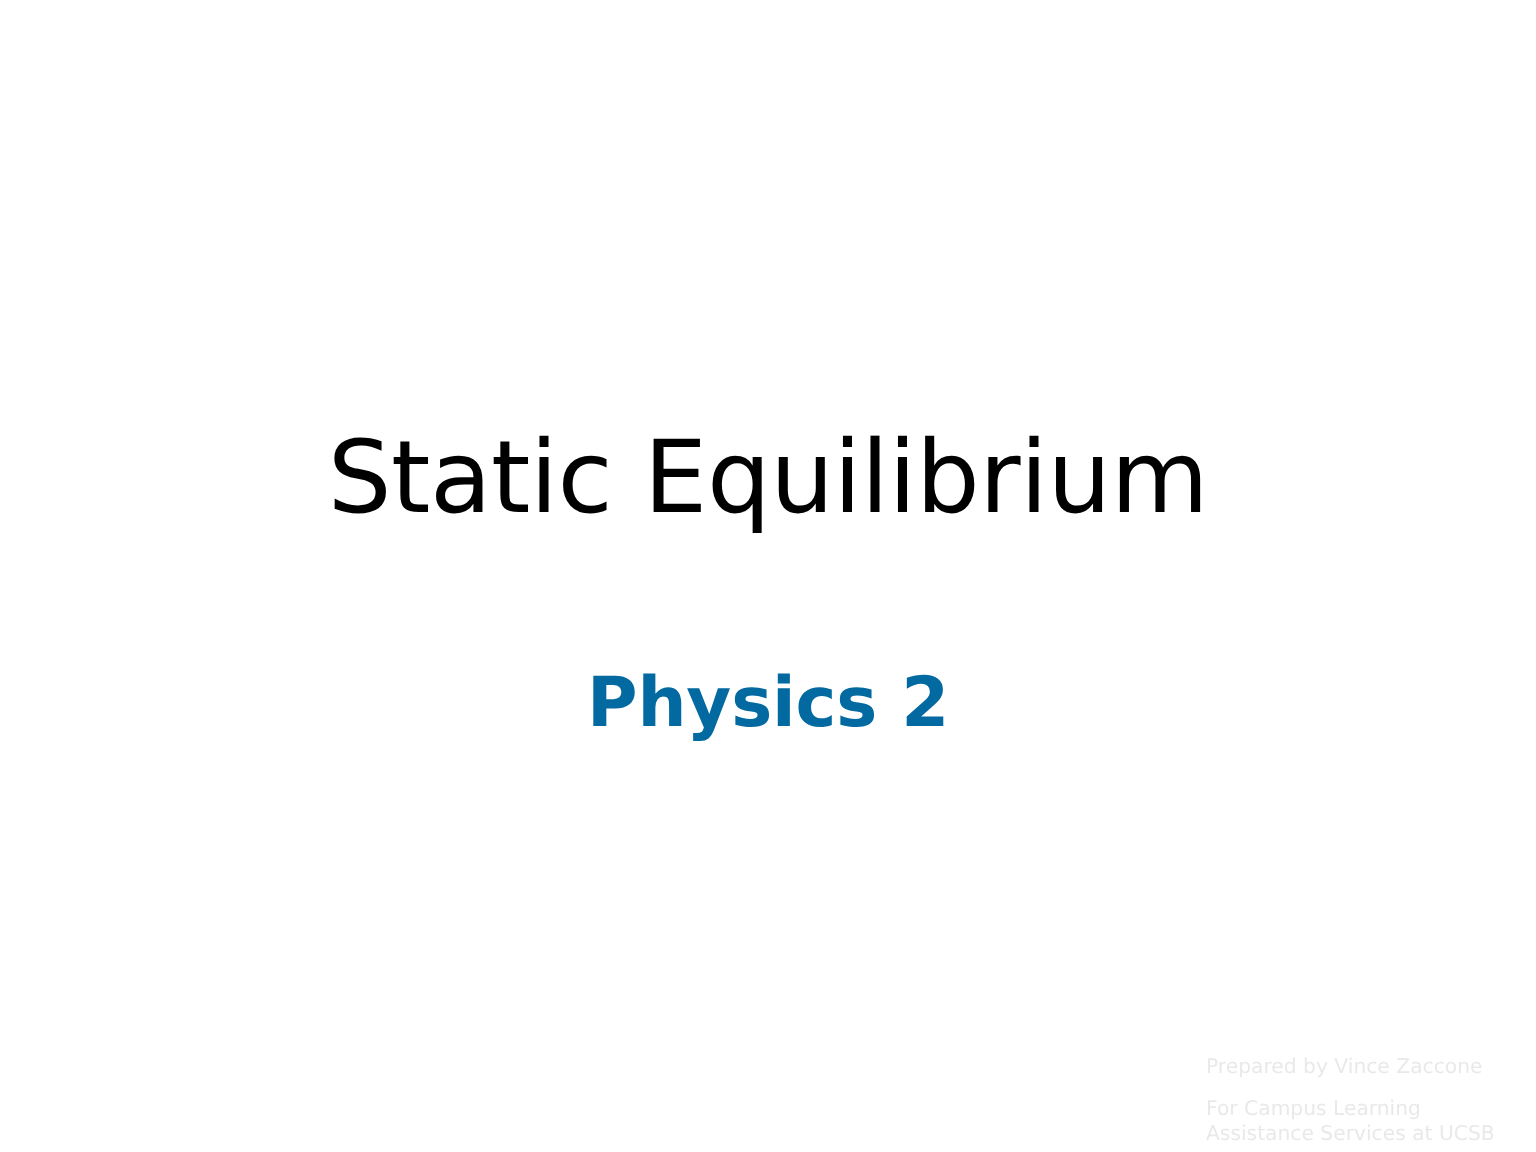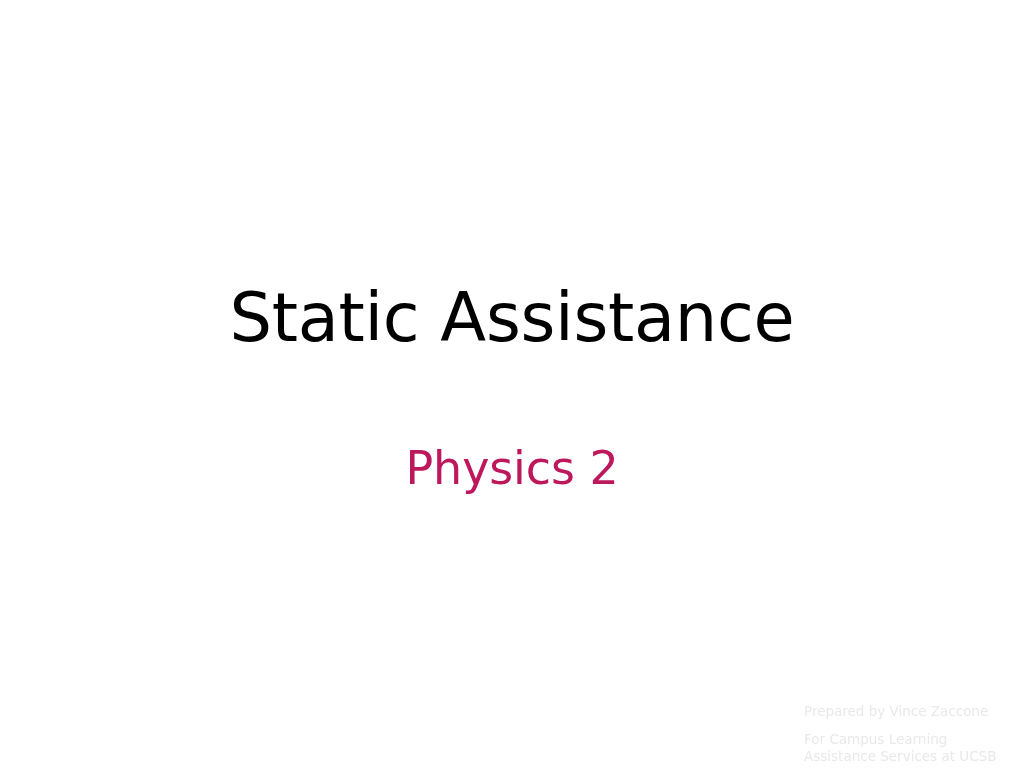--- a/index.html
+++ b/index.html
@@ -45,23 +45,23 @@
     left: 0;
     top: 443px;
     width: 1024px;
     text-align: center;
   }
 
   #slide-subtitle {
     margin: 0;
     font-family: "DejaVu Sans", "Liberation Sans", sans-serif;
     font-size: 46px;
-    font-weight: 400;
+    font-weight: 700;
     line-height: 1.1;
-    color: #be185d;
+    color: #0369a1;
     letter-spacing: -0.1px;
     white-space: nowrap;
   }
 
   
   #credit-block {
     position: absolute;
     left: 804px;
     top: 703px;
     width: 220px;
@@ -83,21 +83,21 @@
   #credit-org {
     margin: 0;
   }
 </style>
 </head>
 <body>
 
 <div id="slide">
 
   <div id="title-block">
-    <h1 id="slide-title">Static Assistance</h1>
+    <h1 id="slide-title">Static Equilibrium</h1>
   </div>
 
   <div id="subtitle-block">
     <h2 id="slide-subtitle">Physics 2</h2>
   </div>
 
   <div id="credit-block">
     <div id="credit-author" class="credit-line">Prepared by Vince Zaccone</div>
     <div id="credit-org">
       <div class="credit-line">For Campus Learning</div>

